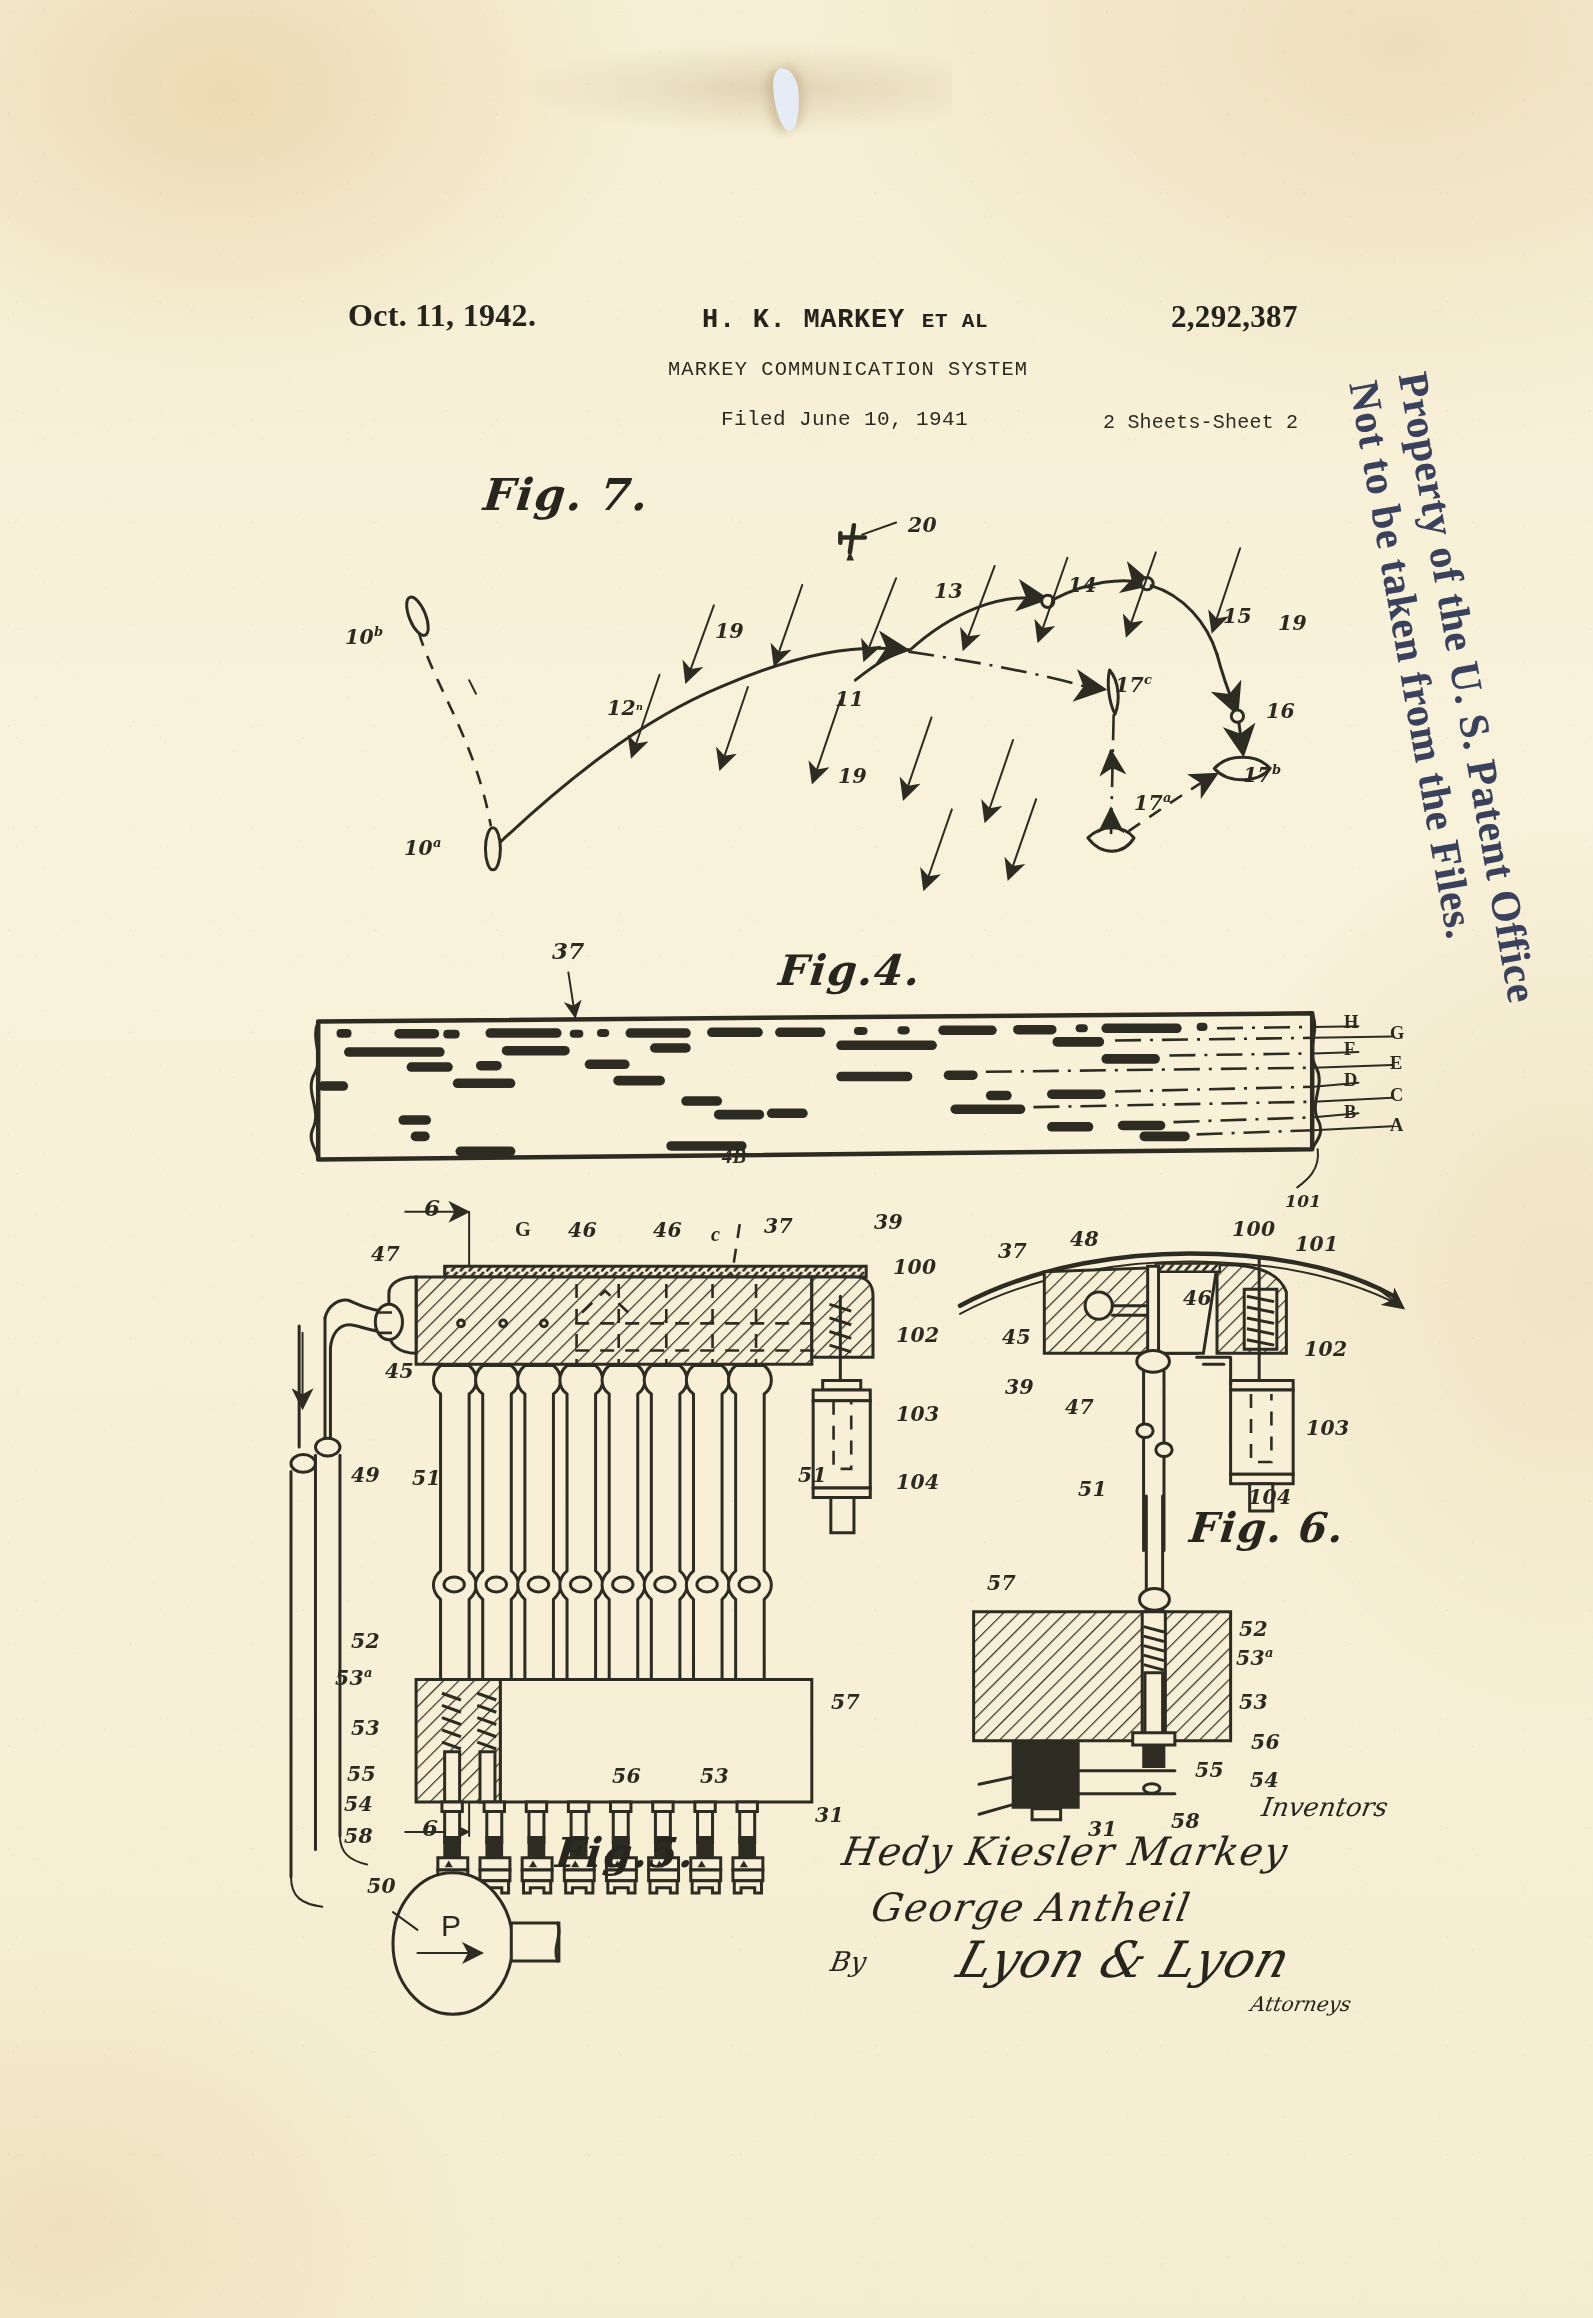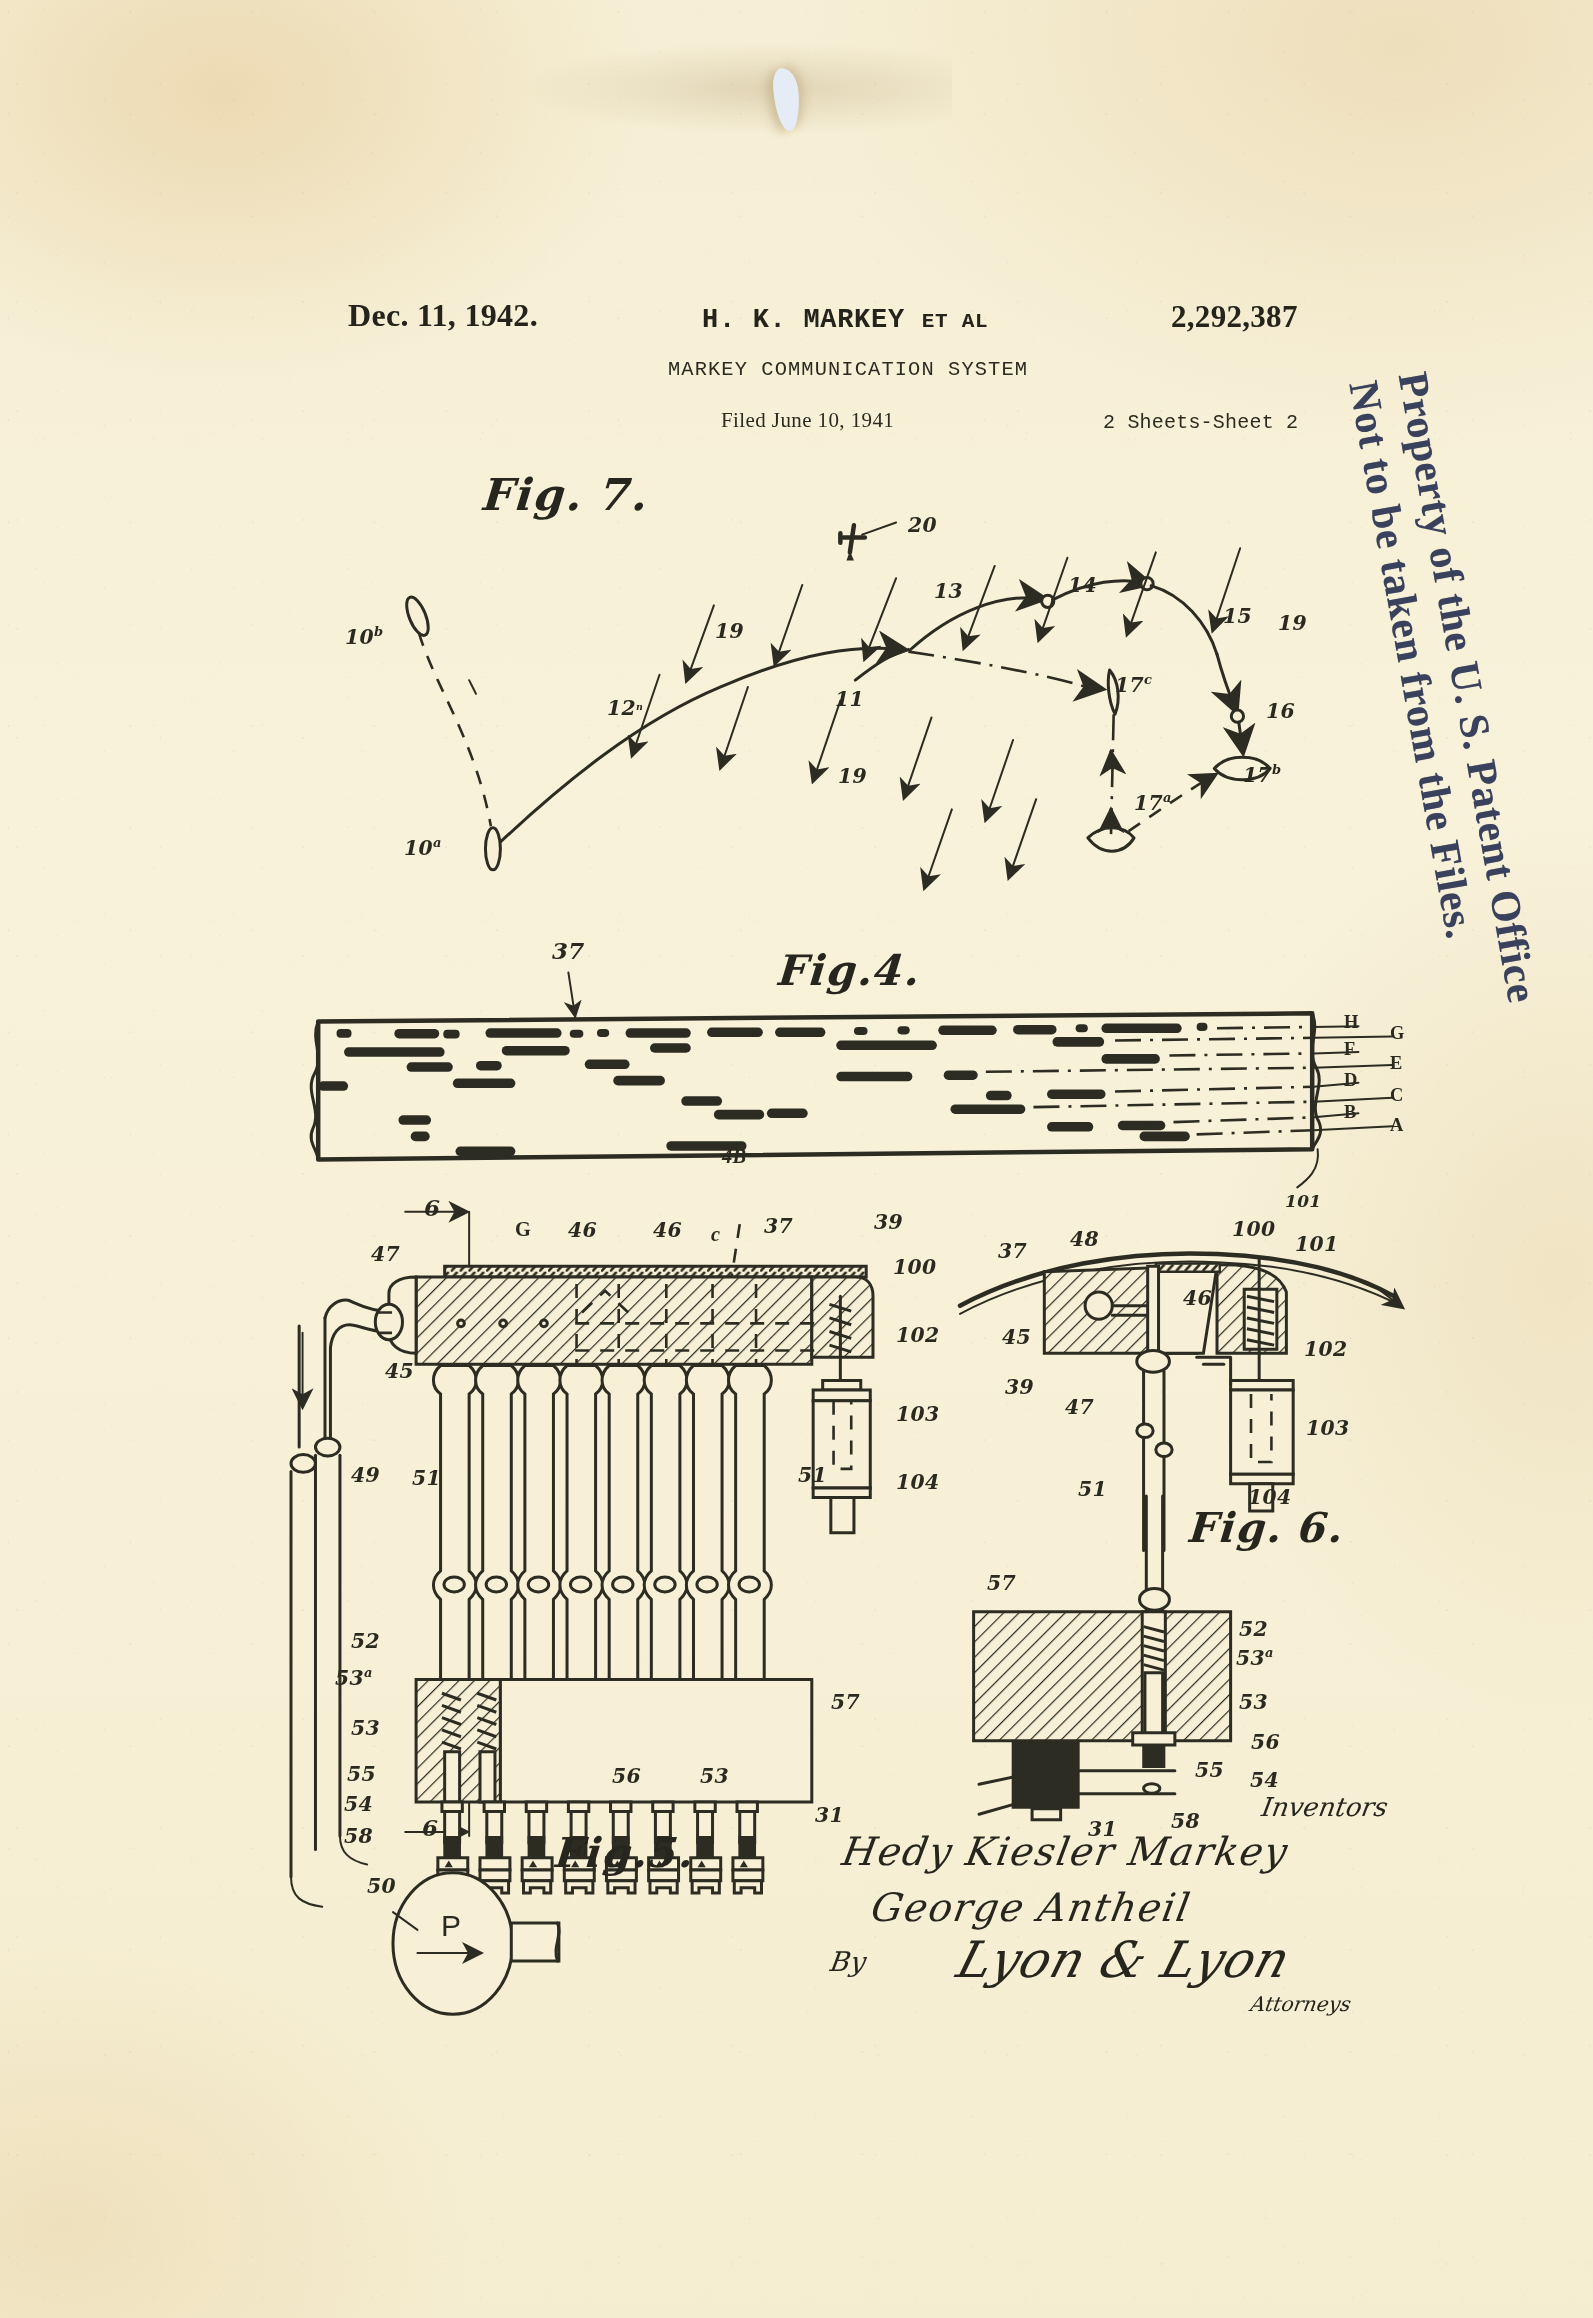--- a/index.html
+++ b/index.html
@@ -43,21 +43,21 @@
     position:absolute;left:517px;top:41px;width:435px;height:95px;
     background:radial-gradient(ellipse at 58% 50%, rgba(175,148,104,.30) 0%, rgba(175,148,104,0) 70%);
     pointer-events:none;
   }
   .hdr-row{position:absolute;white-space:nowrap;}
   #hdr-date{left:348px;top:297px;font-family:"Liberation Serif",serif;font-weight:bold;font-size:32px;letter-spacing:0.3px;color:#24241c;}
   #hdr-names{left:702px;top:305px;font-family:"Liberation Mono",monospace;font-weight:bold;font-size:27px;letter-spacing:0.7px;color:#24241c;}
   #hdr-names .small{font-size:21px;letter-spacing:0.7px;text-align:right;}
   #hdr-patno{left:1171px;top:299px;font-family:"Liberation Serif",serif;font-weight:bold;font-size:31px;letter-spacing:0.3px;color:#24241c;}
   #hdr-title{left:668px;top:358px;font-family:"Liberation Mono",monospace;font-size:20.4px;letter-spacing:1.1px;color:#2b2b22;}
-  #hdr-filed{left:721px;top:408px;font-family:Liberation Serif, serif;font-size:21px;letter-spacing:0.4px;color:#2b2b22;}
+  #hdr-filed{left:721px;top:408px;font-family:Liberation Mono, monospace;font-size:21px;letter-spacing:0.4px;color:#2b2b22;}
   #hdr-sheets{left:1103px;top:411px;font-family:"Liberation Mono",monospace;font-size:20px;letter-spacing:0.2px;color:#2b2b22;}
 
   
   #stamp{
     position:absolute;left:1265px;top:408px;width:857px;height:156px;
     transform:rotate(80deg);transform-origin:109px 82px;
     color:#2a3352;opacity:.92;
   }
   #stamp div{
     font-family:"Liberation Serif",serif;font-weight:bold;font-size:42px;letter-spacing:0.7px;
@@ -101,21 +101,21 @@
 </style>
 </head>
 <body>
 
 <div id="page">
 
   <div id="grain"></div>
   <div id="tear-shadow"></div>
   <div id="tear"></div>
 
-  <div class="hdr-row" id="hdr-date">Dec. 11, 1942.</div>
+  <div class="hdr-row" id="hdr-date">Oct. 11, 1942.</div>
 
   <div class="hdr-row" id="hdr-names">
     <span>H. K. MARKEY</span>
     <span class="small">ET AL</span>
   </div>
 
   <div class="hdr-row" id="hdr-patno">2,292,387</div>
   <div class="hdr-row" id="hdr-title">MARKEY COMMUNICATION SYSTEM</div>
   <div class="hdr-row" id="hdr-filed">Filed June 10, 1941</div>
   <div class="hdr-row" id="hdr-sheets">2 Sheets-Sheet 2</div>

